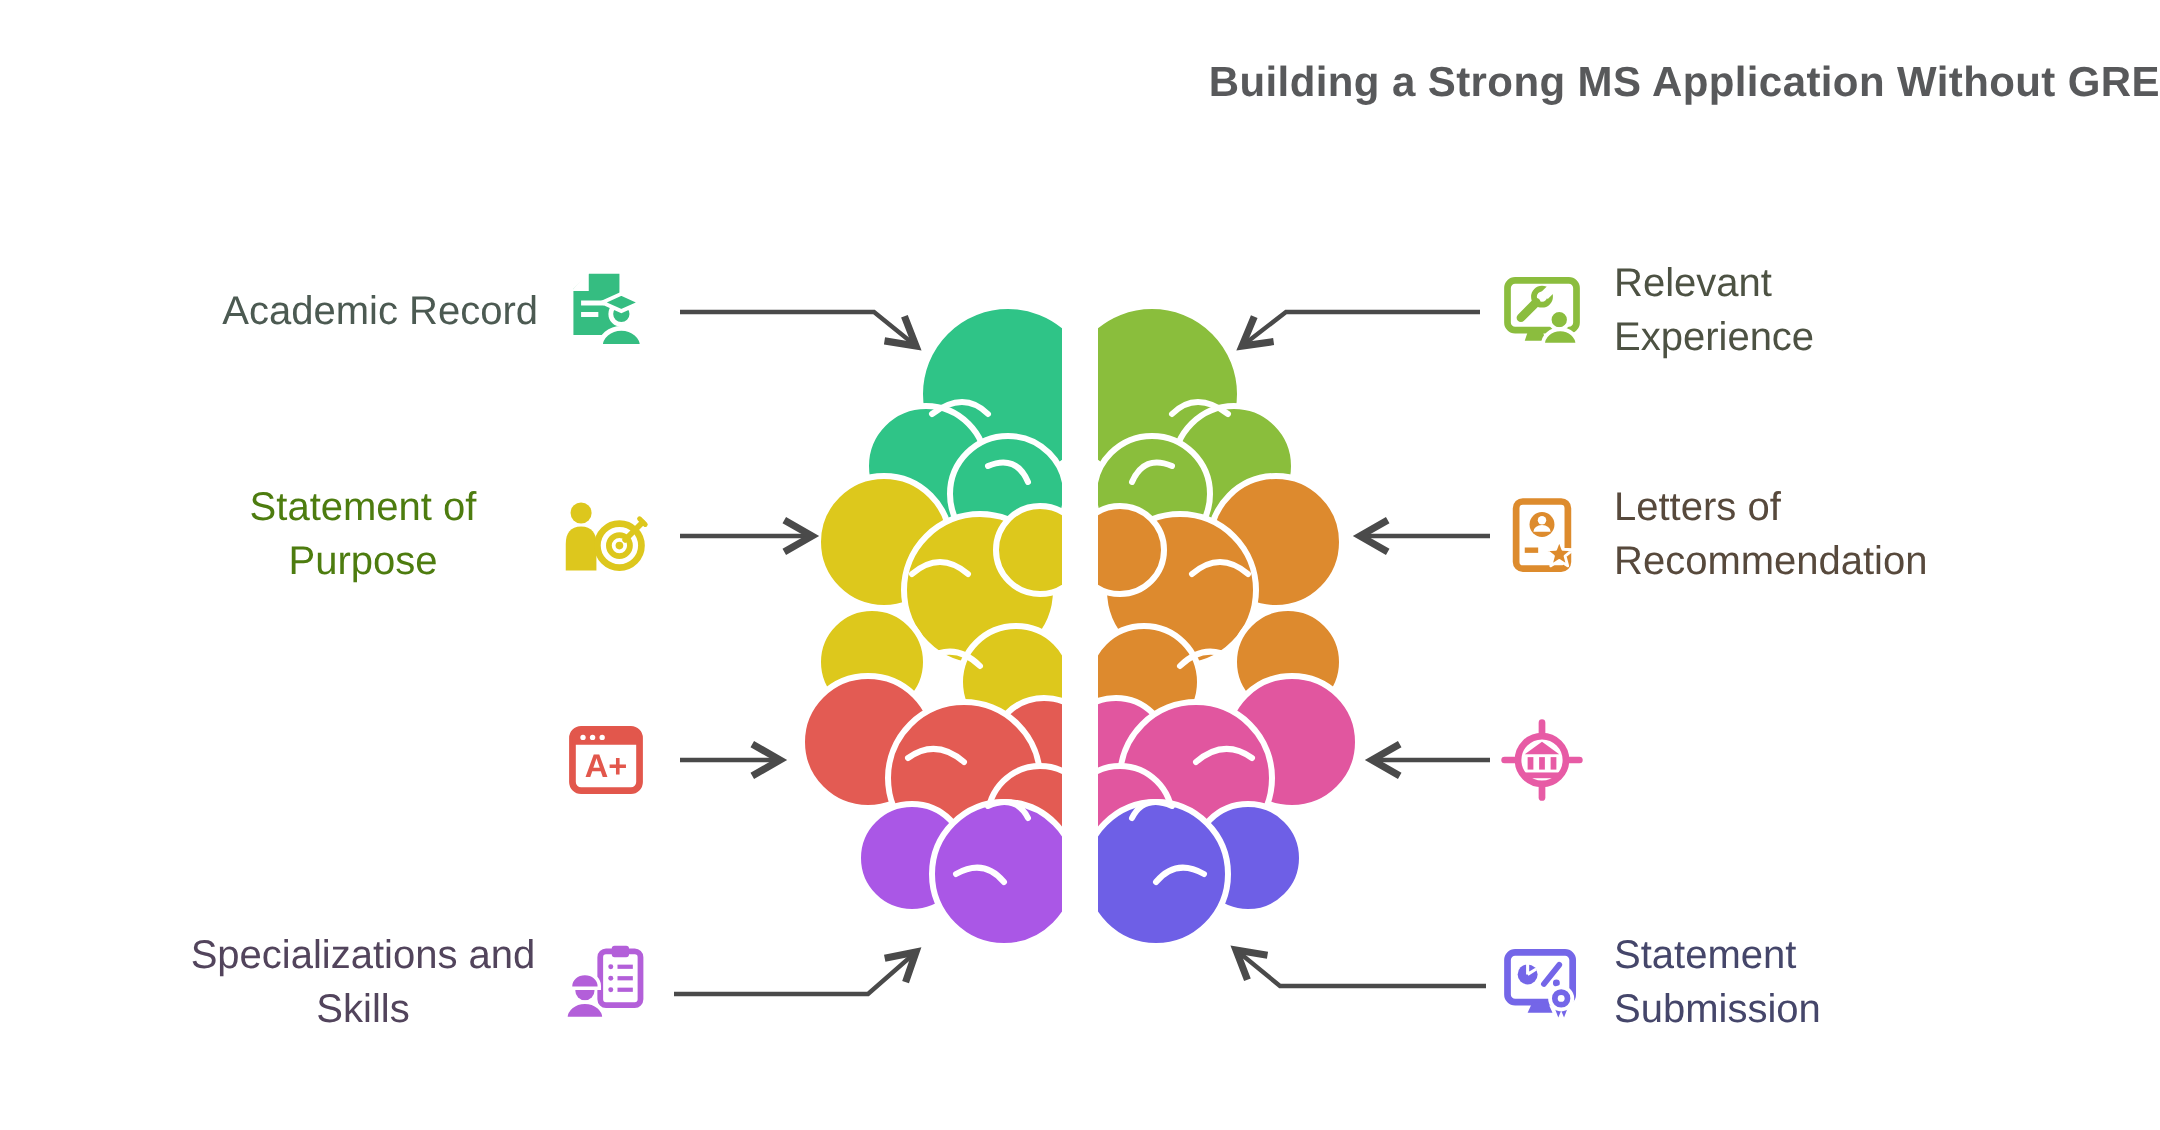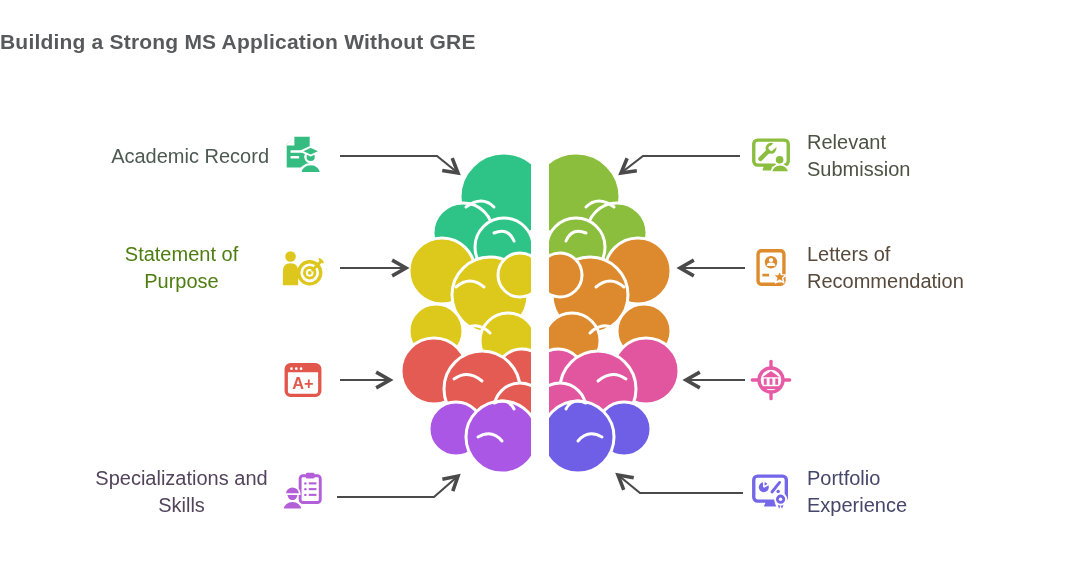--- a/index.html
+++ b/index.html
@@ -1,18 +1,18 @@
 <!DOCTYPE html>
 <html><head>
 <meta charset="utf-8">
 <style>
   html,body{margin:0;padding:0;background:#fff;}
   #canvas{position:relative;width:1080px;height:565px;background:#ffffff;overflow:hidden;
           font-family:"Liberation Sans", sans-serif;}
-  .title{position:absolute;top:30px;left:0;right:0;text-align:left;
+  .title{position:absolute;top:30px;left:0;right:0;text-align:right;
          font-size:21px;font-weight:700;letter-spacing:.2px;}
   .row{position:absolute;height:64px;display:flex;align-items:center;}
   .row-left{left:60px;width:266px;justify-content:flex-end;gap:11px;}
   .row-right{left:748px;width:324px;justify-content:flex-start;gap:13px;}
   .row-left .label{max-width:175px;text-align:center;}
   .row-right .label{max-width:170px;text-align:left;}
   .label{font-size:20px;line-height:27px;font-weight:400;}
   .icon{flex:0 0 auto;width:46px;height:46px;display:block;}
   .icon svg{display:block;width:46px;height:46px;}
   #brain{position:absolute;left:400px;top:145px;width:280px;height:330px;}
@@ -172,21 +172,21 @@
       <svg viewBox="0 0 48 48">
         <rect x="6" y="7.5" width="36" height="26" rx="4" fill="none" stroke="currentColor" stroke-width="3.5"></rect>
         <line x1="13" y1="27" x2="21" y2="19" stroke="currentColor" stroke-width="4.5" stroke-linecap="round"></line>
         <circle cx="24" cy="16" r="4.2" fill="none" stroke="currentColor" stroke-width="3"></circle>
         <rect x="25" y="10" width="5" height="6" fill="#fff" transform="rotate(45 27 13)"></rect>
         <path d="M17,33 h7 l2,6 h-11 z" fill="currentColor"></path>
         <circle cx="33" cy="28" r="5" fill="currentColor" stroke="#fff" stroke-width="2"></circle>
         <path d="M24.5,41 a9,8 0 0 1 18,0 z" fill="currentColor" stroke="#fff" stroke-width="2"></path>
       </svg>
     </span>
-    <div class="label" style="color: rgb(77, 82, 67);">Relevant Submission</div>
+    <div class="label" style="color: rgb(77, 82, 67);">Relevant Experience</div>
   </div>
 
   <div class="row row-right" style="top:236px">
     <span class="icon" style="color: rgb(221, 139, 45);">
       <svg viewBox="0 0 48 48">
         <rect x="10.5" y="6" width="27" height="35" rx="3.5" fill="none" stroke="currentColor" stroke-width="3.5"></rect>
         <circle cx="24" cy="18" r="6.5" fill="currentColor"></circle>
         <circle cx="24" cy="15.8" r="2.2" fill="#fff"></circle>
         <path d="M19.5,21.8 a4.5,3.5 0 0 1 9,0 z" fill="#fff"></path>
         <rect x="15" y="30" width="7" height="2.8" fill="currentColor"></rect>
@@ -220,16 +220,16 @@
         <circle cx="16.5" cy="19" r="5.2" fill="currentColor"></circle>
         <path d="M16.5,19 L16.5,13.3 M16.5,19 L21,16.2" stroke="#fff" stroke-width="1.6" fill="none"></path>
         <line x1="25" y1="24" x2="33" y2="14" stroke="currentColor" stroke-width="3" stroke-linecap="round"></line>
         <circle cx="31.5" cy="23.5" r="1.8" fill="currentColor"></circle>
         <path d="M19,33.5 h8 l2.5,5.5 h-13 z" fill="currentColor"></path>
         <polygon points="30,35 32.5,41.5 34,38 35.5,41.5 38,35" fill="currentColor"></polygon>
         <circle cx="34" cy="31.5" r="5.8" fill="currentColor" stroke="#fff" stroke-width="2"></circle>
         <circle cx="34" cy="31.5" r="1.8" fill="#fff"></circle>
       </svg>
     </span>
-    <div class="label" style="color: rgb(69, 70, 106);">Portfolio Experience</div>
+    <div class="label" style="color: rgb(69, 70, 106);">Statement Submission</div>
   </div>
 
 </div>
 
 </body></html>

